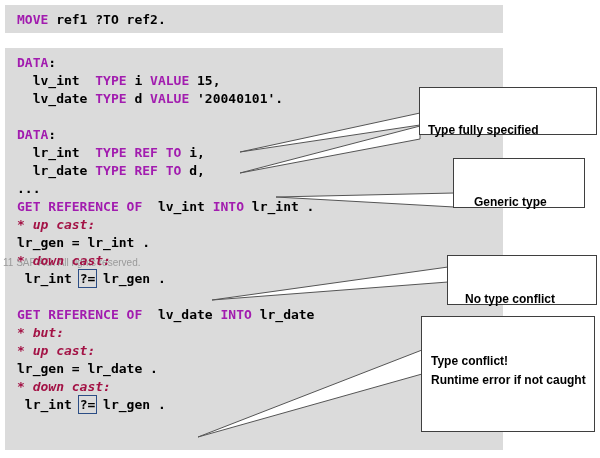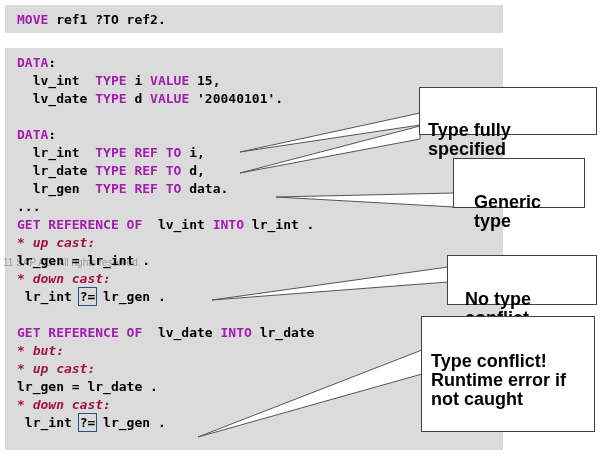--- a/index.html
+++ b/index.html
@@ -22,21 +22,21 @@
   .op-boxed{outline:1px solid #2b4d85;outline-offset:1px;}
   .watermark{
     position:absolute;left:-2px;top:209px;z-index:0;
     font-family:"Liberation Sans",sans-serif;font-size:10px;font-weight:normal;
     color:#9a9a9a;white-space:nowrap;font-style:normal;
   }
   .beaks{position:absolute;left:0;top:0;width:600px;height:458px;}
   .callout{
     position:absolute;background:#ffffff;border:1px solid #3f3f3f;
     box-sizing:border-box;font-family:"Liberation Sans",sans-serif;
-    font-size:18px;font-weight:bold;color:#000;line-height:19px;
+    font-size:12px;font-weight:bold;color:#000;line-height:19px;
     white-space:pre-line;
   }
   #callout-1{left:419px;top:87px;width:178px;height:48px;padding:14px 4px 0 8px;}
   #callout-2{left:453px;top:158px;width:132px;height:50px;padding:15px 4px 16px 20px;}
   #callout-3{left:447px;top:233px;width:150px;height:50px;padding:15px 4px 0 17px;margin-top:22px;}
   #callout-4{left:421px;top:316px;width:174px;height:116px;padding:16px 6px 0 9px;}
 </style>
 </head>
 <body>
 
@@ -48,21 +48,20 @@
 
   <div class="gray-box" id="code-box">
     <div class="watermark">11 SAP AG. All rights reserved.</div>
   <div class="code-line"><span class="kw">DATA</span><span class="pl">:</span></div>
       <div class="code-line"><span class="pl">  lv_int  </span><span class="kw">TYPE</span><span class="pl"> i </span><span class="kw">VALUE</span><span class="pl"> 15,</span></div>
       <div class="code-line"><span class="pl">  lv_date </span><span class="kw">TYPE</span><span class="pl"> d </span><span class="kw">VALUE</span><span class="pl"> '20040101'.</span></div>
       <div class="code-line"></div>
       <div class="code-line"><span class="kw">DATA</span><span class="pl">:</span></div>
       <div class="code-line"><span class="pl">  lr_int  </span><span class="kw">TYPE REF TO</span><span class="pl"> i,</span></div>
       <div class="code-line"><span class="pl">  lr_date </span><span class="kw">TYPE REF TO</span><span class="pl"> d,</span></div>
-      <div class="code-line"><span class="pl">  lr_gen  </span><span class="kw">TYPE REF TO</span><span class="pl"> data.</span></div>
       <div class="code-line"><span class="pl">...</span></div>
       <div class="code-line"><span class="kw">GET REFERENCE OF</span><span class="pl">  lv_int </span><span class="kw">INTO</span><span class="pl"> lr_int .</span></div>
       <div class="code-line"><span class="cm">* up cast:</span></div>
       <div class="code-line"><span class="pl">lr_gen = lr_int .</span></div>
       <div class="code-line"><span class="cm">* down cast:</span></div>
       <div class="code-line"><span class="pl"> lr_int </span><span class="op-boxed">?=</span><span class="pl"> lr_gen .</span></div>
       <div class="code-line"></div>
       <div class="code-line"><span class="kw">GET REFERENCE OF</span><span class="pl">  lv_date </span><span class="kw">INTO</span><span class="pl"> lr_date</span></div>
       <div class="code-line"><span class="cm">* but:</span></div>
       <div class="code-line"><span class="cm">* up cast:</span></div>

